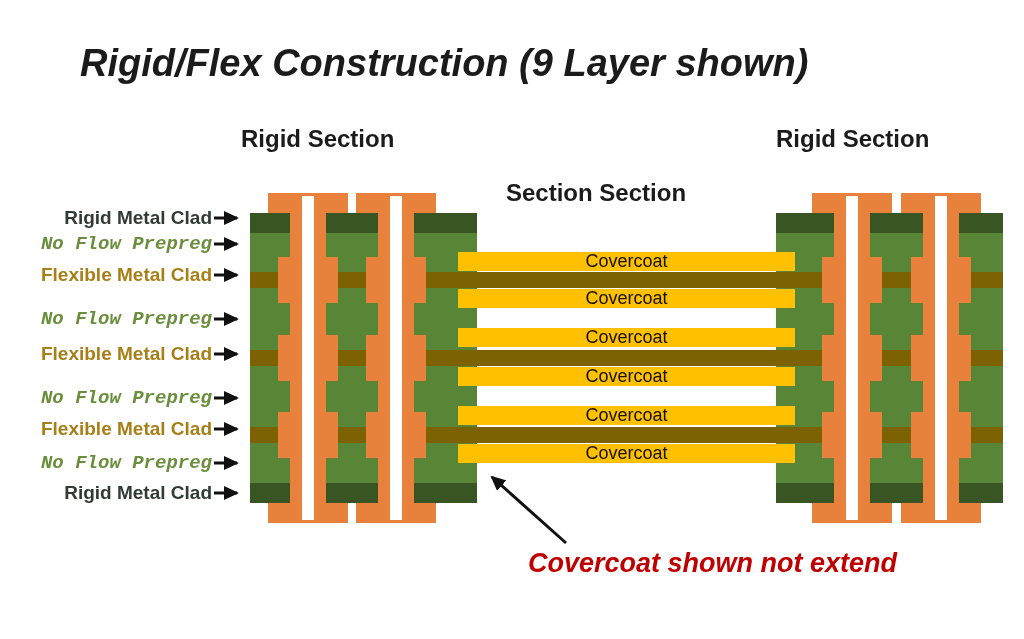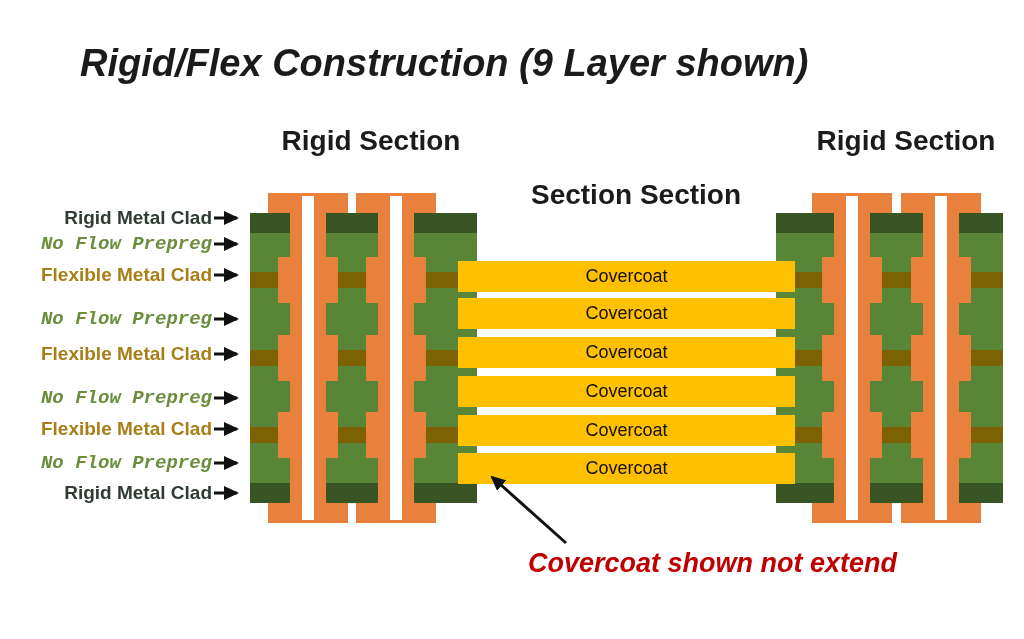--- a/index.html
+++ b/index.html
@@ -9,41 +9,41 @@
     background:var(--background,#fff);overflow:hidden;
   }
   .abs{position:absolute;}
   
   #title{
     left:80px;top:42px;width:820px;
     font-size:38px;font-weight:bold;font-style:italic;
     color:var(--black,#1b1b1b);letter-spacing:0px;white-space:nowrap;
   }
   .section-header{
-    width:260px;text-align:center;font-size:28px;font-weight:bold;
+    width:260px;font-size:24px;font-weight:bold;
     color:var(--black,#1b1b1b);white-space:nowrap;
   }
   #hdr-rigid-left{left:241px;top:125px;}
   #hdr-flexible{left:506px;top:179px;}
   #hdr-rigid-right{left:776px;top:125px;}
   
   .board{width:227px;height:290px;top:213px;}
   #board-left{left:250px;}
   #board-right{left:776px;}
   .layer{left:0;width:100%;}
   .c-dark{background:var(--dark_green,#3A5524);}
   .c-green{background:var(--green,#588636);}
   .c-olive{background:var(--olive,#7C6203);}
   
   .flex-olive{left:250px;width:753px;height:16px;background:var(--olive,#7C6203);}
   
   .covercoat{
-    left:458px;width:337px;height:31px;background:var(--yellow,#FFC000);
+    left:458px;width:337px;height:19px;background:var(--yellow,#FFC000);
     display:flex;align-items:center;justify-content:center;
-    font-size:18px;color:#151102;line-height:19px;margin-top:9px;
+    font-size:18px;color:#151102;line-height:19px;
   }
   
   .via{width:80px;top:193px;height:330px;}
   .via>div{position:absolute;background:var(--orange,#E8813B);}
   .via .barrel{left:22px;width:36px;top:0;height:330px;}
   .via .cap-top{left:0;width:80px;top:0;height:20px;}
   .via .cap-bottom{left:0;width:80px;top:310px;height:20px;}
   .via .pad1{left:10px;width:60px;top:64px;height:46px;}
   .via .pad2{left:10px;width:60px;top:142px;height:46px;}
   .via .pad3{left:10px;width:60px;top:219px;height:46px;}

